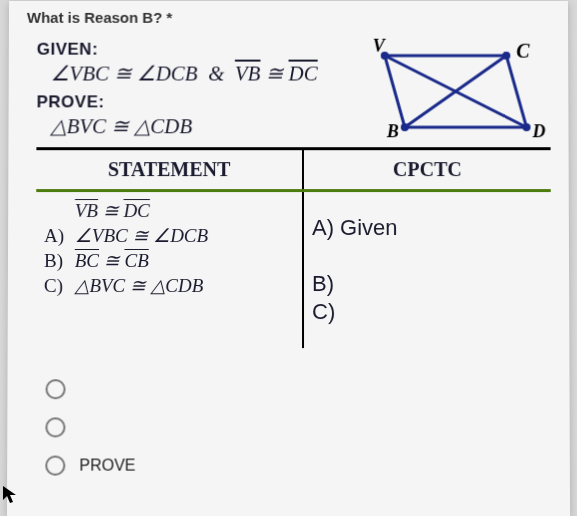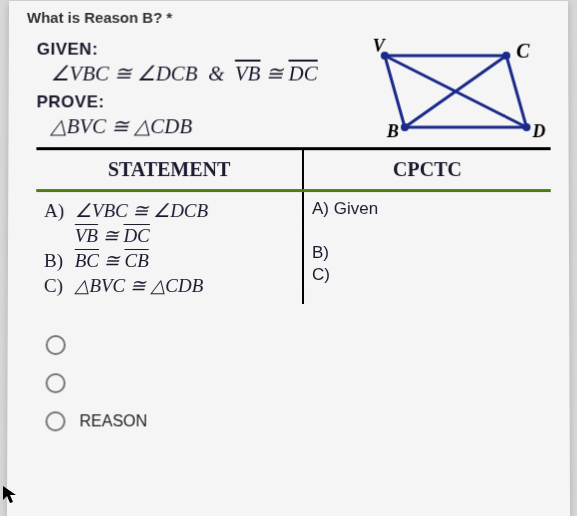--- a/index.html
+++ b/index.html
@@ -69,22 +69,22 @@
   .tbody-row { display: flex; }
   .tbody-row .col-stmt {
     font-family: 'Times New Roman', serif;
     font-size: 19px;
     font-style: italic;
     padding: 6px 8px 6px 8px;
     text-align: left;
   }
   .tbody-row .col-reason {
     font-family: Arial, sans-serif;
-    font-size: 17px;
-    padding: 6px 8px;
+    font-size: 22px;
+    padding: 22px 8px;
     text-align: left;
   }
   .line { padding: 1px 0; white-space: nowrap; }
   .lead { font-style: normal; font-weight: normal; display:inline-block; width: 26px; }
   .options {
     padding: 22px 0 0 38px;
   }
   .opt {
     display: flex;
     align-items: center;
@@ -137,22 +137,22 @@
       </svg>
     </div>
 
     <div class="table-wrap">
       <div class="thead-row">
         <div class="col-stmt">STATEMENT</div>
         <div class="col-reason">CPCTC</div>
       </div>
       <div class="tbody-row">
         <div class="col-stmt">
+          <div class="line"><span class="lead"></span> <span class="over">VB</span> ≅ <span class="over">DC</span></div>
           <div class="line"><span class="lead">A)</span> ∠<i>VBC</i> ≅ ∠<i>DCB</i></div>
-          <div class="line"><span class="lead"></span> <span class="over">VB</span> ≅ <span class="over">DC</span></div>
           <div class="line"><span class="lead">B)</span> <span class="over">BC</span> ≅ <span class="over">CB</span></div>
           <div class="line"><span class="lead">C)</span> △<i>BVC</i> ≅ △<i>CDB</i></div>
         </div>
         <div class="col-reason">
           <div class="line">A) Given</div>
           <div class="line">&nbsp;</div>
           <div class="line">B)</div>
           <div class="line">C)</div>
         </div>
       </div>
@@ -161,21 +161,21 @@
 
   <div class="options">
     <div class="opt">
       <div class="radio"></div>
     </div>
     <div class="opt">
       <div class="radio"></div>
     </div>
     <div class="opt">
       <div class="radio"></div>
-      <span>REASON</span>
+      <span>PROVE</span>
     </div>
   </div>
 
 </div>
 
 <div class="cursor">
   <svg width="16" height="20" viewBox="0 0 16 20">
       <path d="M1 1 L1 15 L5 11 L8 18 L11 17 L8 10 L14 10 Z" fill="#000"></path>
     </svg>
 </div>

